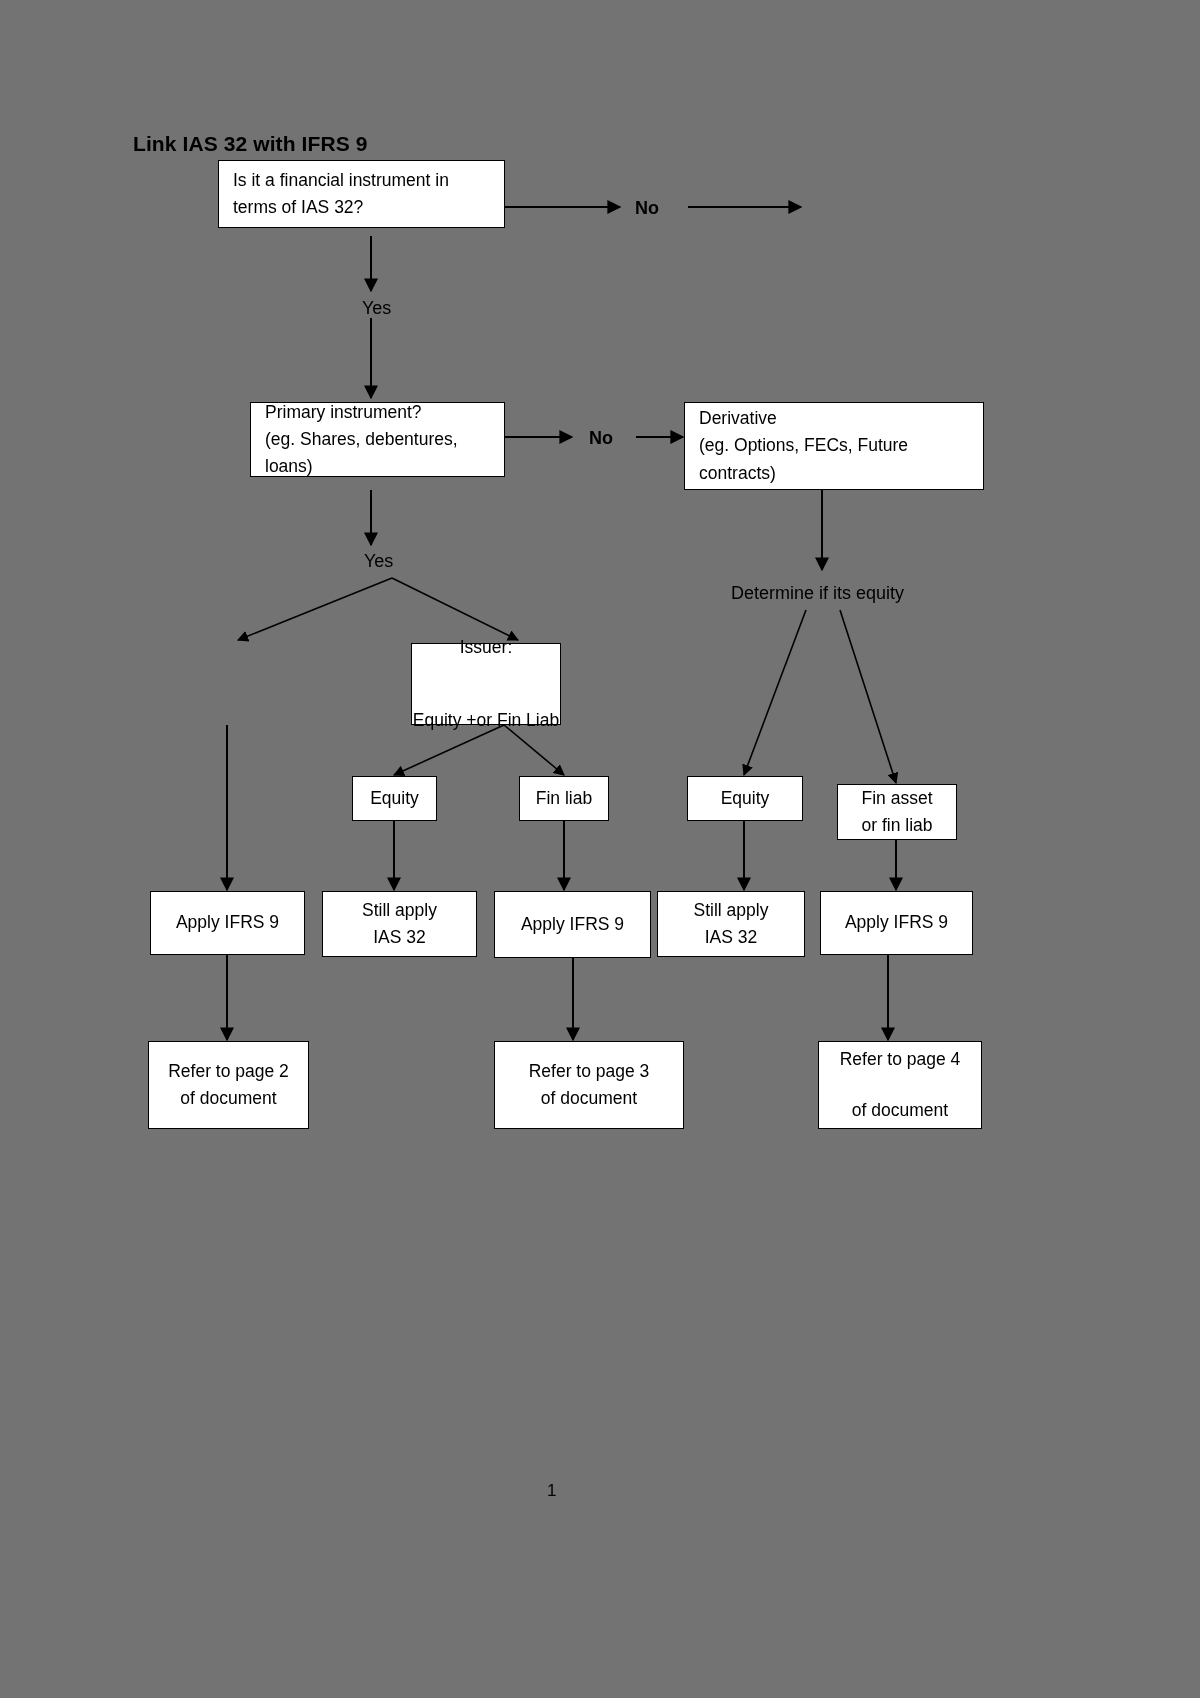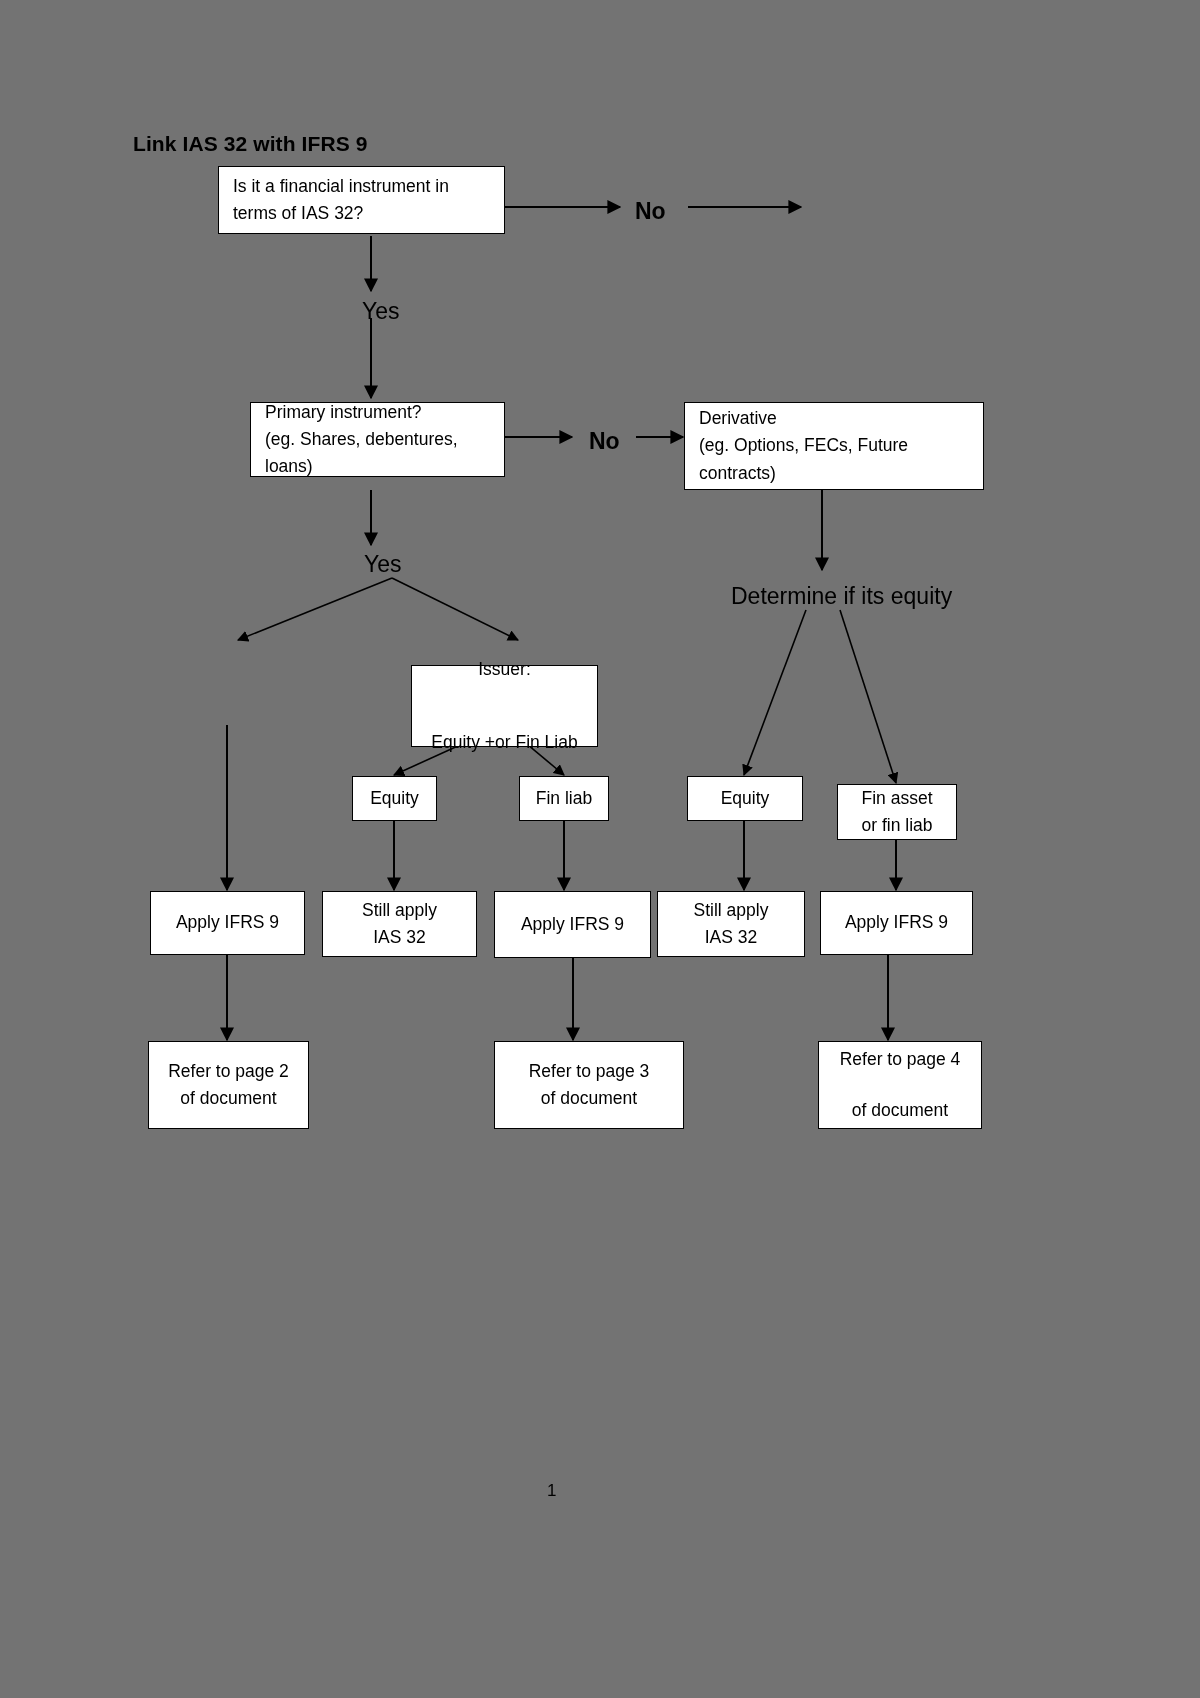--- a/index.html
+++ b/index.html
@@ -47,21 +47,21 @@
     align-items: flex-start;
     text-align: left;
   }
   .box.center-text {
     padding: 6px 6px;
     align-items: center;
     text-align: center;
   }
   .label {
     position: absolute;
-    font-size: 23px;
+    font-size: 18px;
     white-space: nowrap;
   }
   .label.bold {
     font-weight: bold;
   }
   .page-number {
     position: absolute;
     left: 547px;
     top: 1481px;
     font-size: 17px;
@@ -125,21 +125,21 @@
       <line x1="896" y1="840" x2="896" y2="890" marker-end="url(#arrow)"></line>
 
       <line x1="227" y1="955" x2="227" y2="1040" marker-end="url(#arrow)"></line>
 
       <line x1="573" y1="958" x2="573" y2="1040" marker-end="url(#arrow)"></line>
 
       <line x1="888" y1="955" x2="888" y2="1040" marker-end="url(#arrow)"></line>
     </g>
   </svg>
 
-  <div class="box left-text" style="left:218px; top:166px; width:287px; height:68px;">
+  <div class="box left-text" style="left:218px; top:160px; width:287px; height:68px;">
     <span class="line">Is it a financial instrument in</span>
     <span class="line">terms of IAS 32?</span>
   </div>
 
   <div class="label bold" style="left:635px; top:198px;">No</div>
 
 
   <div class="label" style="left:362px; top:298px;">Yes</div>
 
   <div class="box left-text" style="left:250px; top:402px; width:255px; height:75px;">
@@ -154,21 +154,21 @@
     <span class="line">Derivative</span>
     <span class="line">(eg. Options, FECs, Future</span>
     <span class="line">contracts)</span>
   </div>
 
   <div class="label" style="left:364px; top:551px;">Yes</div>
 
   <div class="label" style="left:731px; top:583px;">Determine if its equity</div>
 
 
-  <div class="box center-text" style="left:411px; top:665px; width:187px; height:82px;gap:45px;">
+  <div class="box center-text" style="left:411px; top:643px; width:150px; height:82px;gap:45px;">
     <span class="line">Issuer:</span>
     <span class="line">Equity +or Fin Liab</span>
   </div>
 
   <div class="box center-text" style="left:352px; top:776px; width:85px; height:45px;">
     <span class="line">Equity</span>
   </div>
 
   <div class="box center-text" style="left:519px; top:776px; width:90px; height:45px;">
     <span class="line">Fin liab</span>

